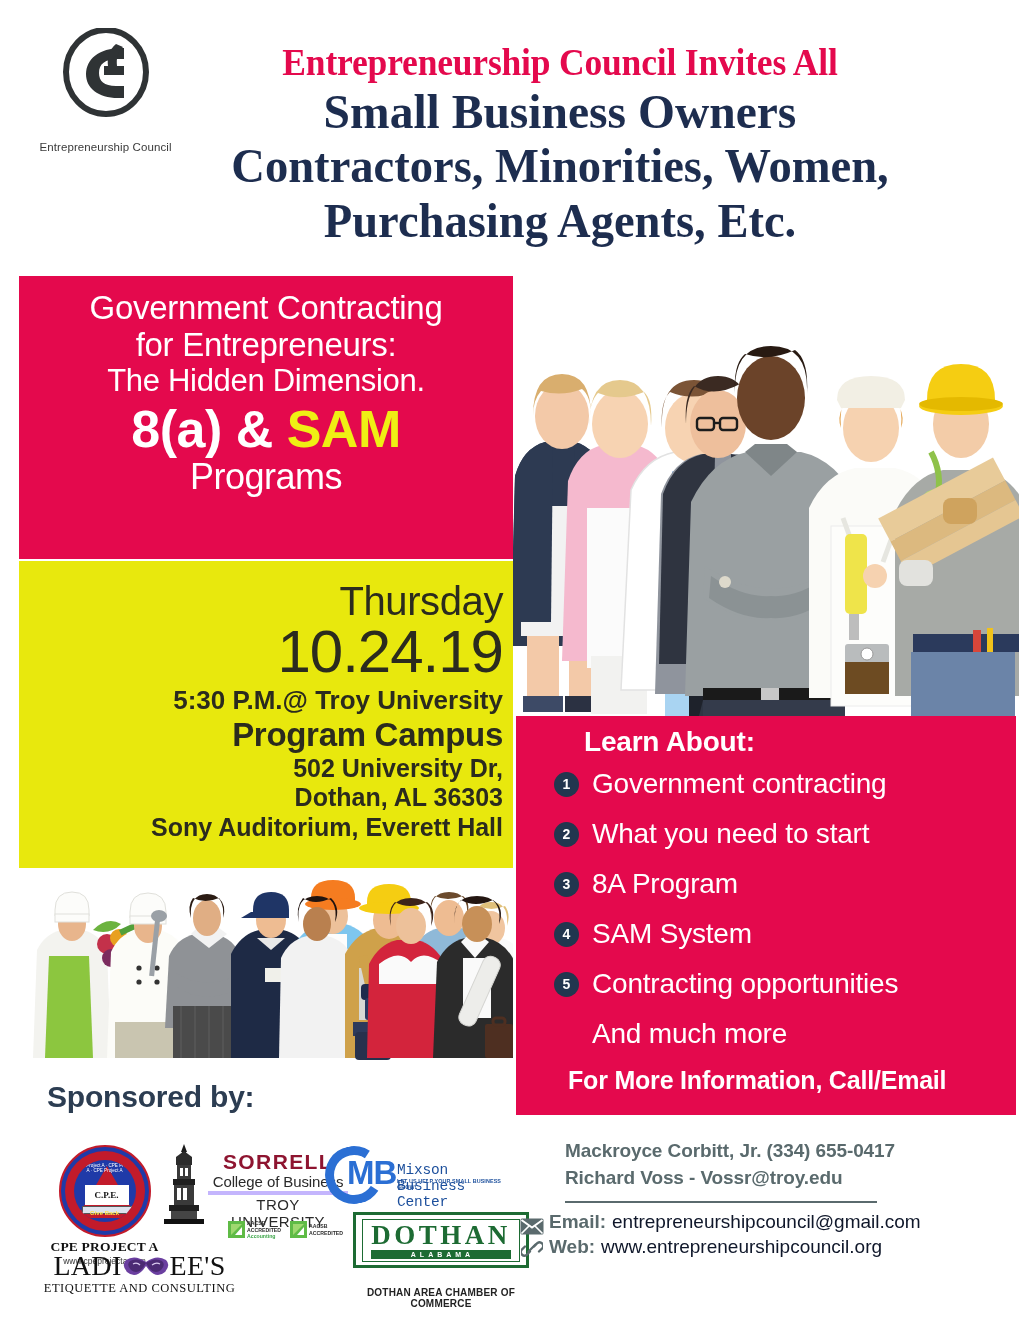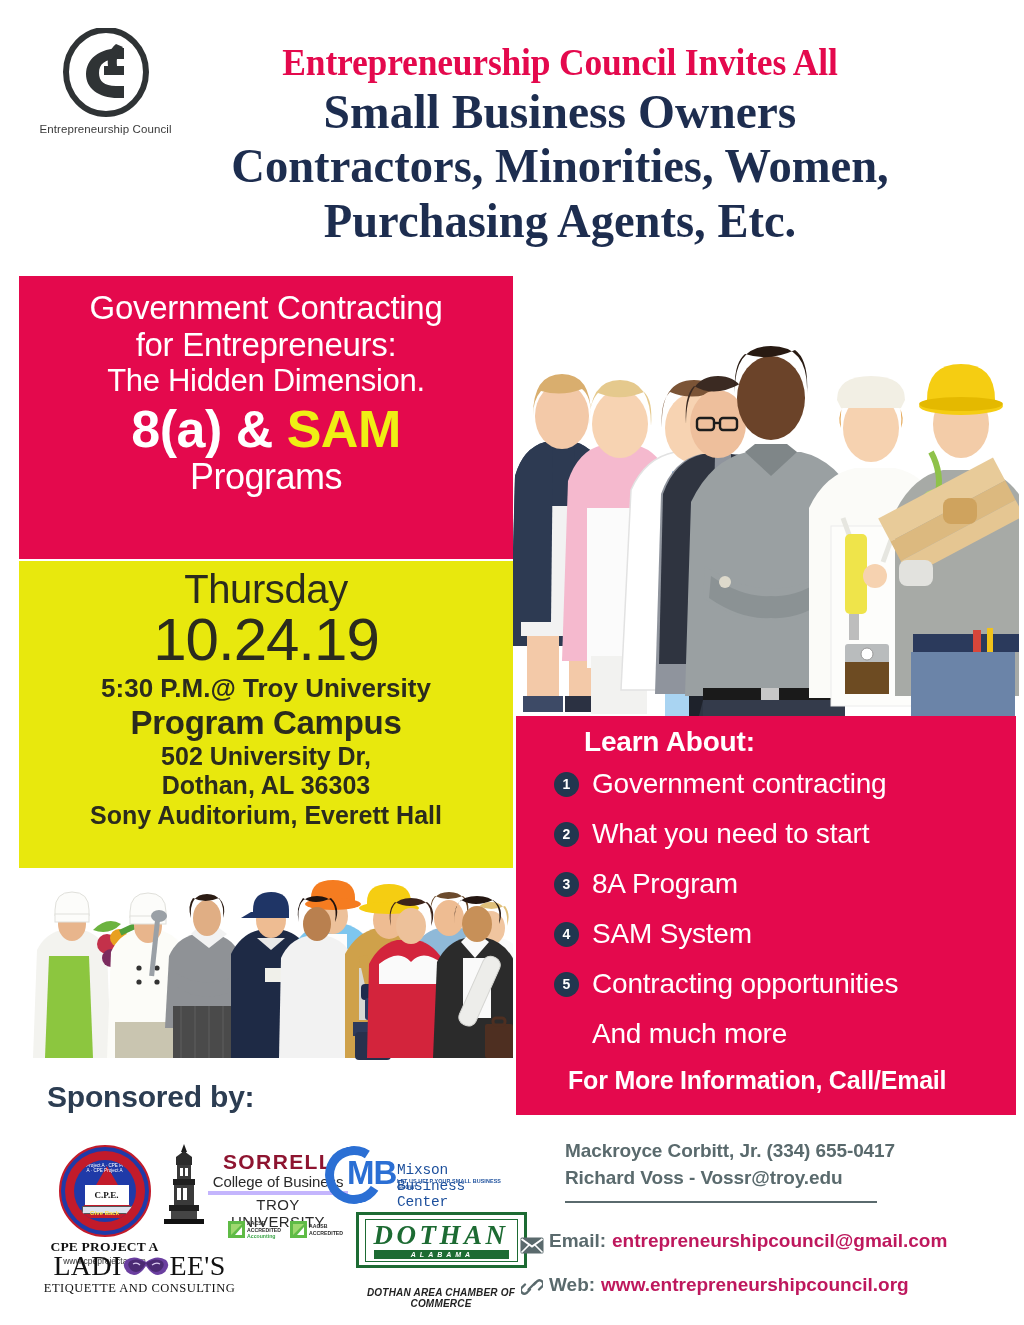--- a/index.html
+++ b/index.html
@@ -9,21 +9,21 @@
     background:#fdfdfd;
   }
   .poster{position:absolute;inset:0;background:#ffffff;}
 
   
   .header{position:absolute;left:0;top:0;width:1024px;height:272px;}
   .logo-wrap{position:absolute;left:33px;top:28px;width:145px;height:120px;
              display:flex;flex-direction:column;align-items:center;}
   .logo-mark{width:92px;height:92px;position:relative;}
   .logo-mark svg{display:block;}
-  .logo-caption{font-size:11.5px;color:#3a3a3a;margin-top:3px;letter-spacing:.1px;
+  .logo-caption{font-size:11.5px;color:#3a3a3a;margin-top:21px;letter-spacing:.1px;
                 font-family:"Liberation Sans",sans-serif;white-space:nowrap;}
 
   .head-lines{position:absolute;left:110px;top:44px;width:900px;text-align:center;}
   .hl-1{font-family:"Liberation Serif","DejaVu Serif",serif;font-weight:bold;
         font-size:37px;color:#e4094d;letter-spacing:-0.2px;line-height:1.04;
         transform:scaleX(.96);transform-origin:center;}
   .hl-2{font-family:"Liberation Serif","DejaVu Serif",serif;font-weight:bold;
         font-size:49px;color:#1d2d4f;line-height:1.06;margin-top:4px;
         transform:scaleX(.97);transform-origin:center;}
   .hl-3{font-family:"Liberation Serif","DejaVu Serif",serif;font-weight:bold;
@@ -38,22 +38,22 @@
               background:#e4094d;box-sizing:border-box;padding:14px 16px 0 16px;
               text-align:center;color:#ffffff;}
   .pb-l1,.pb-l2,.pb-l3{font-size:33px;font-weight:300;line-height:1.12;letter-spacing:-.3px;}
   .pb-l3{font-size:31px;}
   .pb-big{font-size:52px;font-weight:bold;line-height:1.12;margin-top:1px;letter-spacing:-.5px;}
   .pb-big .sam{color:#efef14;}
   .pb-prog{font-size:36px;font-weight:300;line-height:1.05;letter-spacing:-.5px;}
 
   
   .yellow-block{position:absolute;left:19px;top:561px;width:494px;height:307px;
-                background:#e8e80d;box-sizing:border-box;padding:6px 10px 0 10px;
-                text-align:center;color:#2b2b1e;}
+                background:#e8e80d;box-sizing:border-box;padding:18px 10px 0 10px;
+                text-align:right;color:#2b2b1e;}
   .yb-day{font-size:40px;font-weight:300;line-height:1.12;letter-spacing:-.4px;}
   .yb-date{font-size:60px;font-weight:300;line-height:1.0;letter-spacing:-1px;margin-top:-2px;}
   .yb-time{font-size:26px;font-weight:bold;line-height:1.2;margin-top:3px;}
   .yb-campus{font-size:33px;font-weight:bold;line-height:1.14;letter-spacing:-.3px;}
   .yb-addr1,.yb-addr2{font-size:25px;font-weight:bold;line-height:1.16;}
   .yb-room{font-size:25px;font-weight:bold;line-height:1.2;}
 
   
   .photo-top{position:absolute;left:513px;top:276px;width:506px;height:440px;
              background:#ffffff;overflow:hidden;}
@@ -123,39 +123,39 @@
   .mbc-c{position:absolute;left:0;top:0;width:58px;height:58px;border:9px solid #2b6fd4;
          border-radius:50%;border-right-color:transparent;box-sizing:border-box;
          transform:rotate(-12deg);}
   .mbc-mb{position:absolute;left:22px;top:8px;font-size:33px;font-weight:bold;color:#2b6fd4;
           font-family:"Liberation Sans",sans-serif;letter-spacing:-1px;}
   .mbc-name{position:absolute;left:72px;top:16px;font-size:14.5px;color:#1c4f9c;
             font-family:Liberation Mono, monospace;letter-spacing:-.2px;}
   .mbc-tag{position:absolute;left:72px;top:32px;font-size:5.4px;color:#1c4f9c;font-weight:bold;
            letter-spacing:.1px;}
 
-  .logo-dothan{position:absolute;left:318px;top:72px;width:206px;text-align:center;font-style:italic;}
+  .logo-dothan{position:absolute;left:318px;top:72px;width:206px;text-align:center;}
   .dothan-box{border:3px solid #1d6b33;padding:4px 6px 3px 6px;display:inline-block;
               background:#fff;box-sizing:border-box;}
   .dothan-in{border:1px solid #1d6b33;padding:3px 8px 2px 8px;}
   .dothan-word{font-family:"Liberation Serif",serif;font-weight:bold;font-size:27px;
                color:#1d6b33;letter-spacing:3.5px;line-height:.95;}
   .dothan-al{background:#1d6b33;color:#fff;font-size:7px;font-weight:bold;letter-spacing:4px;
              padding:1px 0 1px 3px;margin-top:1px;}
   .dothan-cc{font-size:10px;color:#222;font-weight:bold;letter-spacing:.2px;margin-top:19px;
              font-family:"Liberation Sans",sans-serif;}
 
   
   .contact{position:absolute;left:513px;top:1138px;width:505px;color:#5a6a6d;}
   .ct-name{font-size:19px;font-weight:bold;margin-left:52px;line-height:1.42;letter-spacing:-.1px;}
   .ct-rule{width:312px;height:2px;background:#5a6a6d;margin:9px 0 7px 52px;}
   .ct-row{display:flex;align-items:flex-end;margin-left:2px;line-height:1.3;}
   .ct-icon{width:34px;display:flex;align-items:center;justify-content:center;flex:0 0 34px;}
   .ct-lbl{font-size:19px;font-weight:bold;margin-right:6px;}
-  .ct-val{font-size:19px;font-weight:700;color:#be185d;margin-top:19px;}
+  .ct-val{font-size:19px;font-weight:400;color:#0f172a;}
 </style>
 </head>
 <body>
 
 <div class="poster">
 
   <div class="header">
 
     <div class="logo-wrap">
       <div class="logo-mark">

